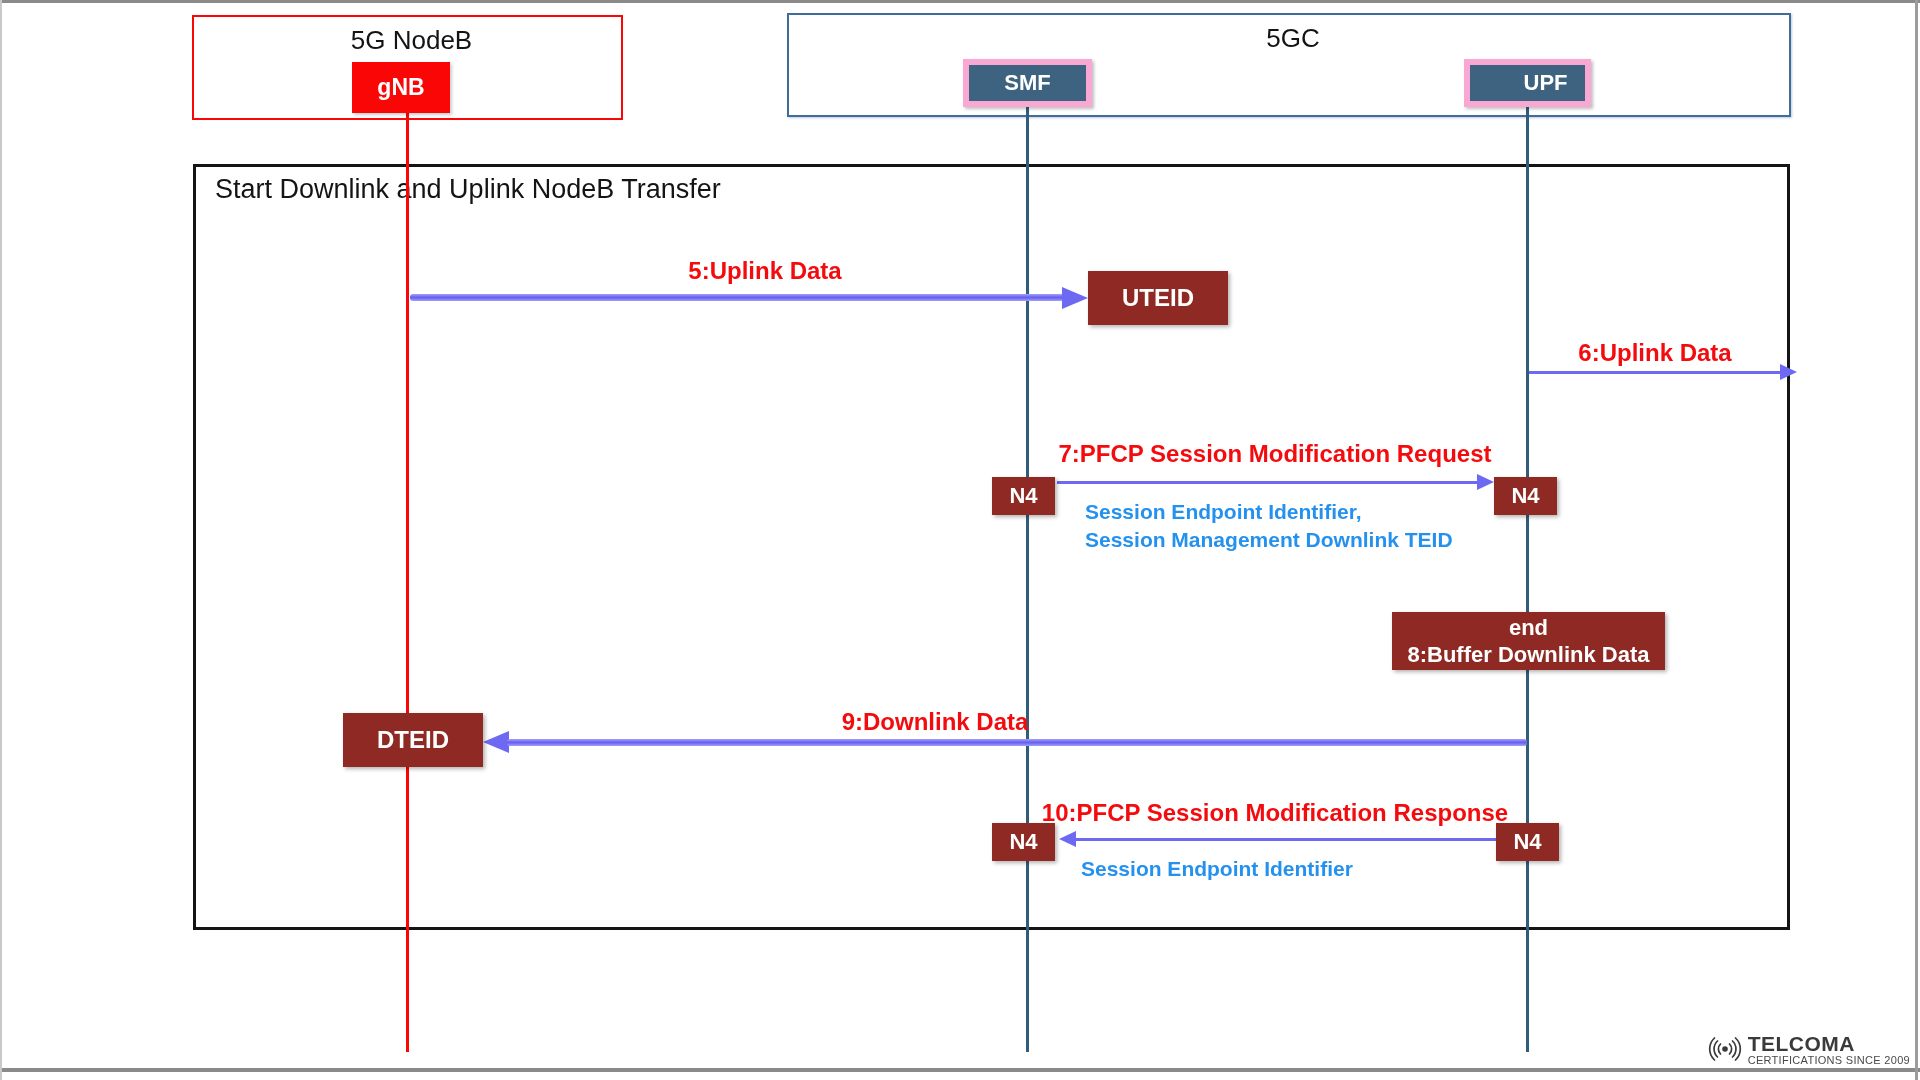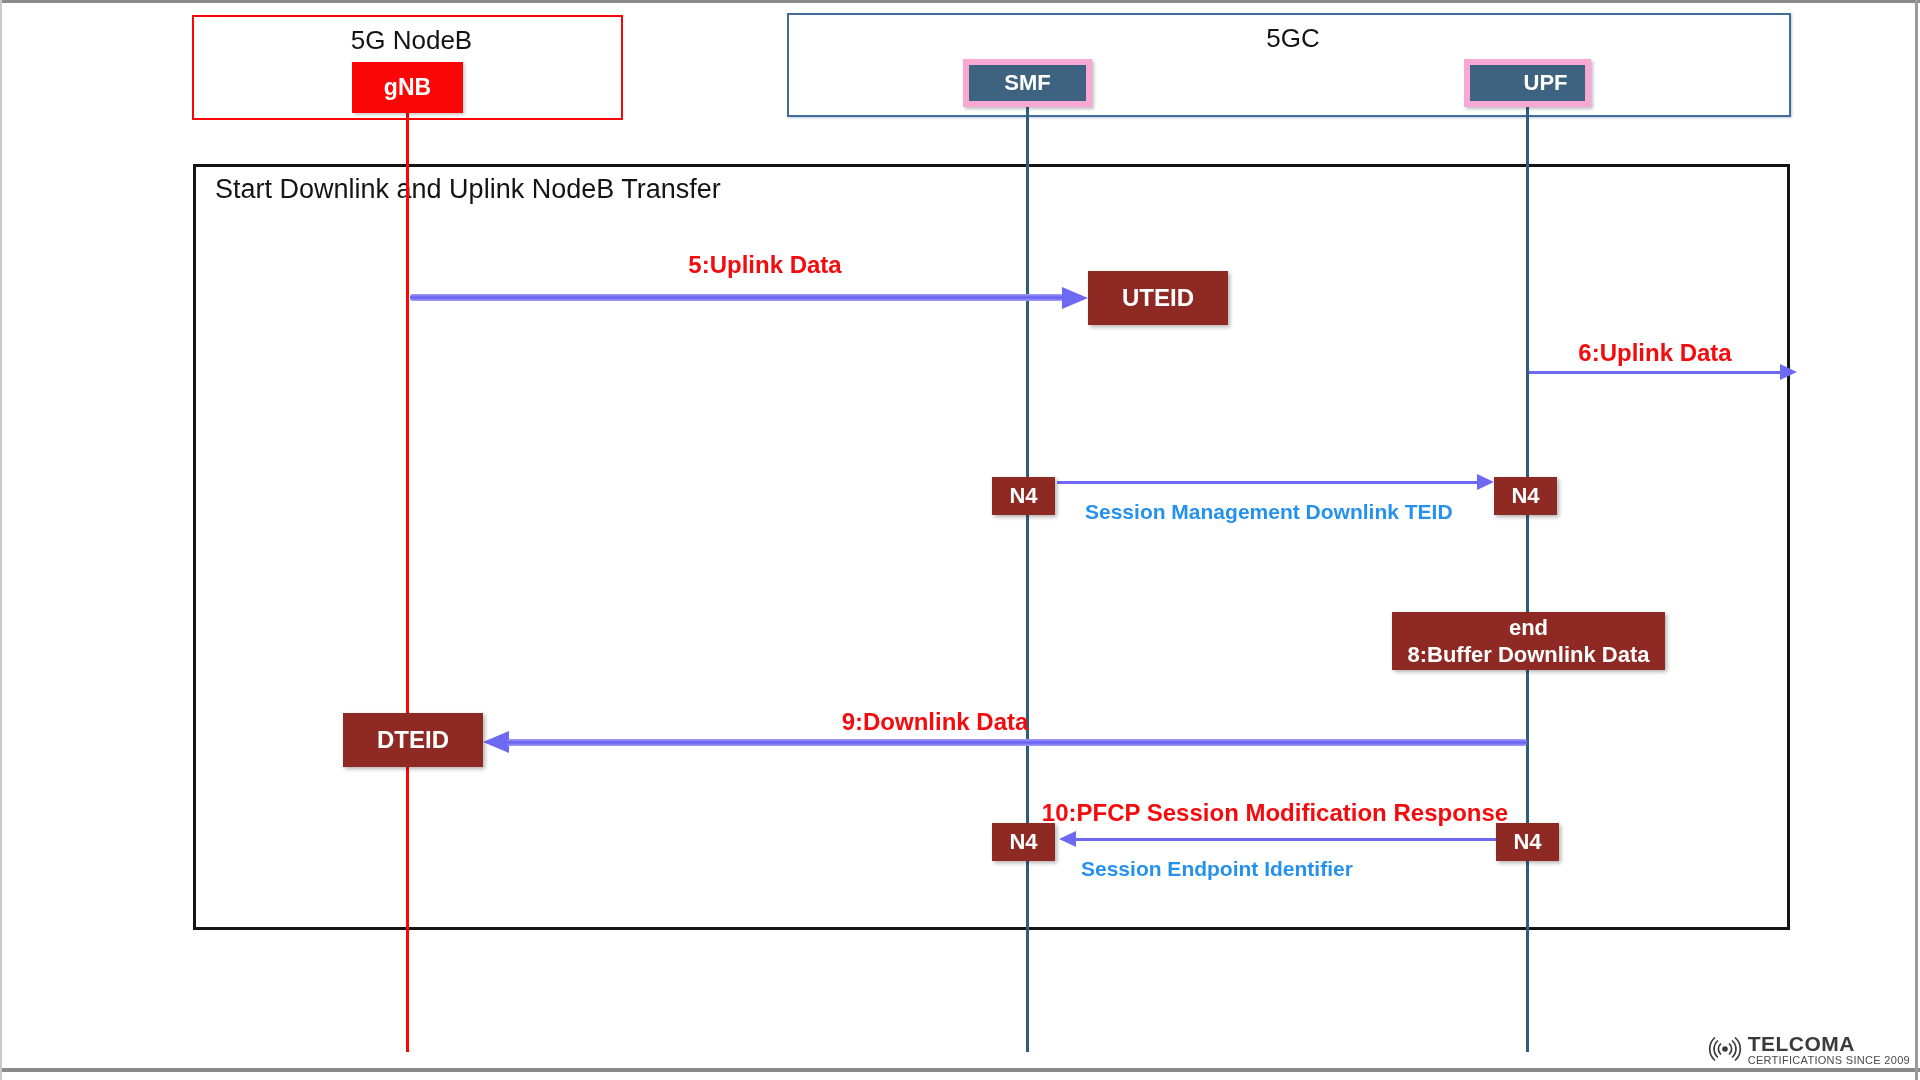--- a/index.html
+++ b/index.html
@@ -34,21 +34,21 @@
     text-align: center; font-size: 26px; color: #141414; font-weight: 500; padding-left: 8px;
   }
   
   .lifeline { position: absolute; z-index: 2; }
   .life-gnb { left: 406px; top: 113px; width: 3px; height: 939px; background: #fb0607; }
   .life-smf { left: 1026px; top: 107px; width: 3px; height: 945px; background: #315d7c; }
   .life-upf { left: 1526px; top: 107px; width: 3px; height: 945px; background: #315d7c; }
 
   
   .gnb-chip {
-    position: absolute; left: 352px; top: 62px; width: 111px; height: 51px;
+    position: absolute; left: 352px; top: 62px; width: 98px; height: 51px;
     background: #fb0607; color: #fff; font-weight: bold; font-size: 23px;
     display: flex; align-items: center; justify-content: center; z-index: 4;
     box-shadow: 2px 2px 3px rgba(0,0,0,0.2);
   }
   .steel-chip {
     position: absolute; top: 59px; height: 48px;
     background: #3d6380; border: 6px solid #f9a8d4;
     color: #fff; font-weight: bold; font-size: 22px;
     display: flex; align-items: center; justify-content: center; z-index: 4;
     box-shadow: 2px 2px 3px rgba(0,0,0,0.25);
@@ -64,21 +64,21 @@
   .frame-title {
     position: absolute; left: 215px; top: 174px; z-index: 1;
     font-size: 27px; color: #141414; font-weight: 500;
   }
 
   
   .msg-label {
     position: absolute; z-index: 3; color: #f40b0e;
     font-size: 24px; font-weight: 600; text-align: center;
   }
-  .lbl-m5  { left: 640px;  top: 251px; width: 250px; text-align: center; }
+  .lbl-m5  { left: 640px;  top: 257px; width: 250px; text-align: center; }
   .lbl-m6  { left: 1530px; top: 339px; width: 250px; }
   .lbl-m7  { left: 975px;  top: 440px; width: 600px; }
   .lbl-m9  { left: 785px;  top: 708px; width: 300px; }
   .lbl-m10 { left: 925px;  top: 799px; width: 700px; }
 
   
   .arrow-line { position: absolute; z-index: 3; background: #6e69f3; }
   .thick { height: 7px; background: linear-gradient(to bottom,#a3a0f8,#655ff2,#a3a0f8); border-radius: 3px; }
   .thin  { height: 3px; }
   .head { position: absolute; z-index: 3; width: 0; height: 0; }
@@ -165,25 +165,27 @@
 
   <div class="msg-label lbl-m5">5:Uplink Data</div>
   <div class="arrow-line thick line-m5"></div>
   <div class="head head-right-big head-m5"></div>
   <div class="maroon uteid">UTEID</div>
 
   <div class="msg-label lbl-m6">6:Uplink Data</div>
   <div class="arrow-line thin line-m6"></div>
   <div class="head head-right-small head-m6"></div>
 
+  <div class="msg-label lbl-m7">7:PFCP Session Modification Request</div>
   <div class="maroon n4 n4-m7-l">N4</div>
   <div class="arrow-line thin line-m7"></div>
   <div class="head head-right-small head-m7"></div>
   <div class="maroon n4 n4-m7-r">N4</div>
   <div class="param param-m7">
+    <div>Session Endpoint Identifier,</div>
     <div>Session Management Downlink TEID</div>
   </div>
 
   <div class="maroon note-end">
     <div>end</div>
     <div>8:Buffer Downlink Data</div>
   </div>
 
   <div class="msg-label lbl-m9">9:Downlink Data</div>
   <div class="maroon dteid">DTEID</div>

